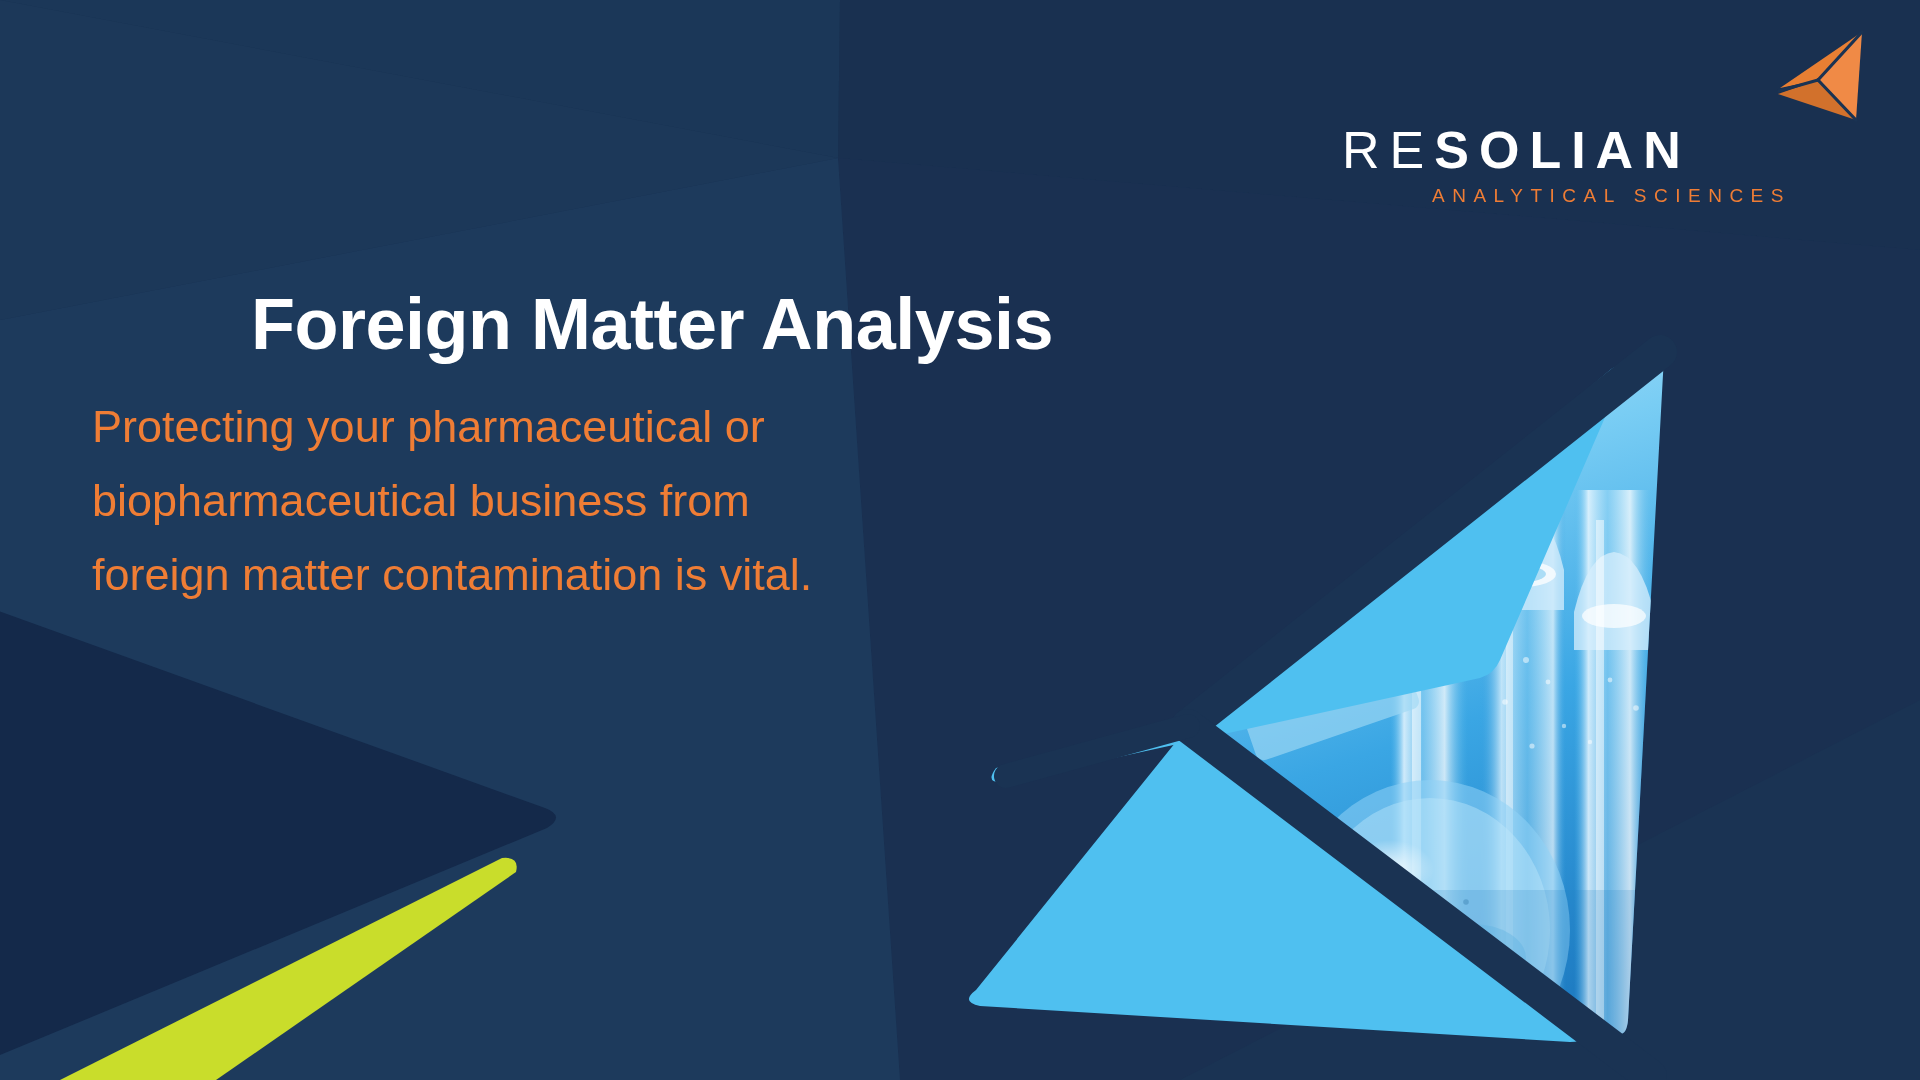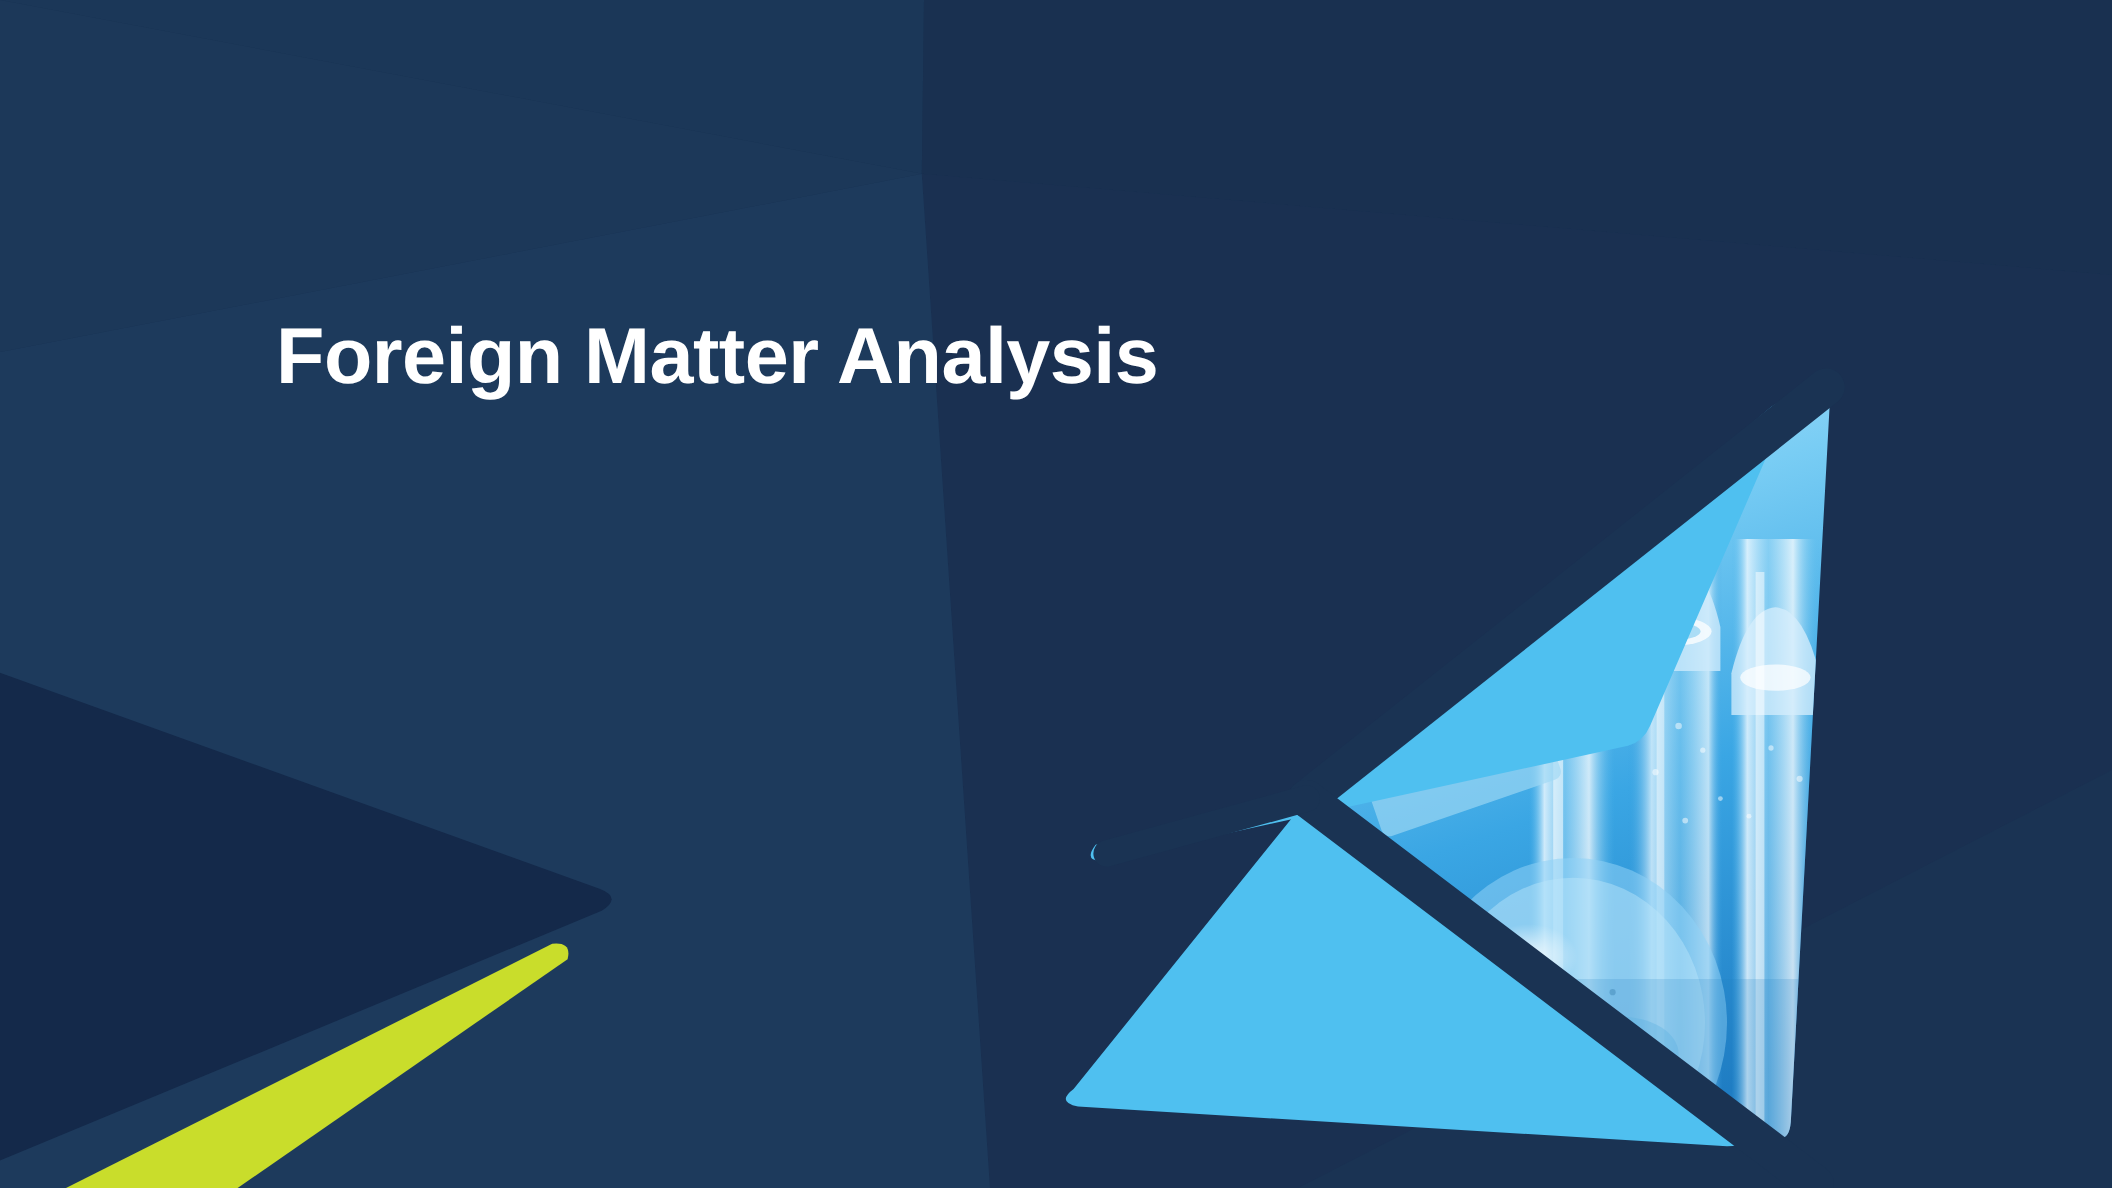--- a/index.html
+++ b/index.html
@@ -199,18 +199,43 @@
       <path d="M 232 392 L 616 700 Q 630 712 610 712 L 20 676 Q 0 672 16 660 Z" fill="#4fc0f0"></path>
 
       <g stroke="#1a3353" stroke-linecap="round" fill="none">
         <line x1="700" y1="22" x2="228" y2="396" stroke-width="34"></line>
         <line x1="228" y1="396" x2="690" y2="746" stroke-width="34"></line>
         <line x1="228" y1="396" x2="46" y2="446" stroke-width="24"></line>
       </g>
     </svg>
   </div>
 
+  <div class="logo">
+    <div class="logo-mark">
+      <svg width="96" height="98" viewBox="0 0 96 98" xmlns="http://www.w3.org/2000/svg">
+
+        <path d="M 88 4 L 82 92 L 44 52 Z" fill="#f08a46"></path>
+
+        <path d="M 88 4 L 44 52 L 6 60 Z" fill="#e87f33"></path>
+
+        <path d="M 44 52 L 82 92 L 4 66 Z" fill="#d2712c"></path>
+
+        <g stroke="#1a3353" stroke-width="3.2" stroke-linecap="round" fill="none">
+          <line x1="88" y1="4" x2="44" y2="52"></line>
+          <line x1="44" y1="52" x2="82" y2="92"></line>
+          <line x1="44" y1="52" x2="5" y2="63"></line>
+        </g>
+      </svg>
+    </div>
+    <div class="logo-word"><span class="lw-light">RE</span><span class="lw-bold">SOLIAN</span></div>
+    <div class="logo-tag">ANALYTICAL SCIENCES</div>
+  </div>
 
   <div class="copy">
     <h1 class="headline">Foreign Matter Analysis</h1>
+    <p class="subhead">
+      <span>Protecting your pharmaceutical or</span>
+      <span>biopharmaceutical business from</span>
+      <span>foreign matter contamination is vital.</span>
+    </p>
   </div>
 
 </div>
 
 </body></html>

